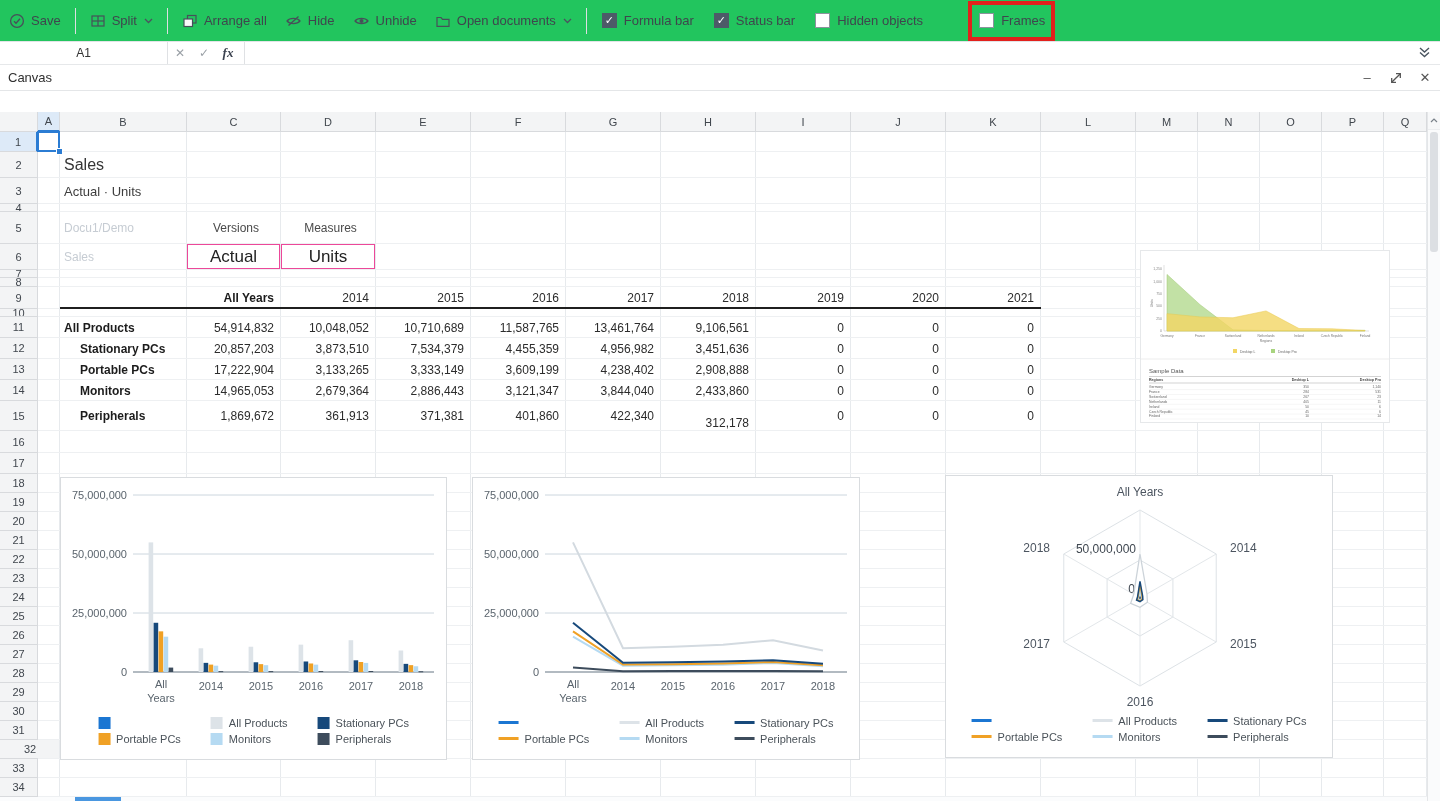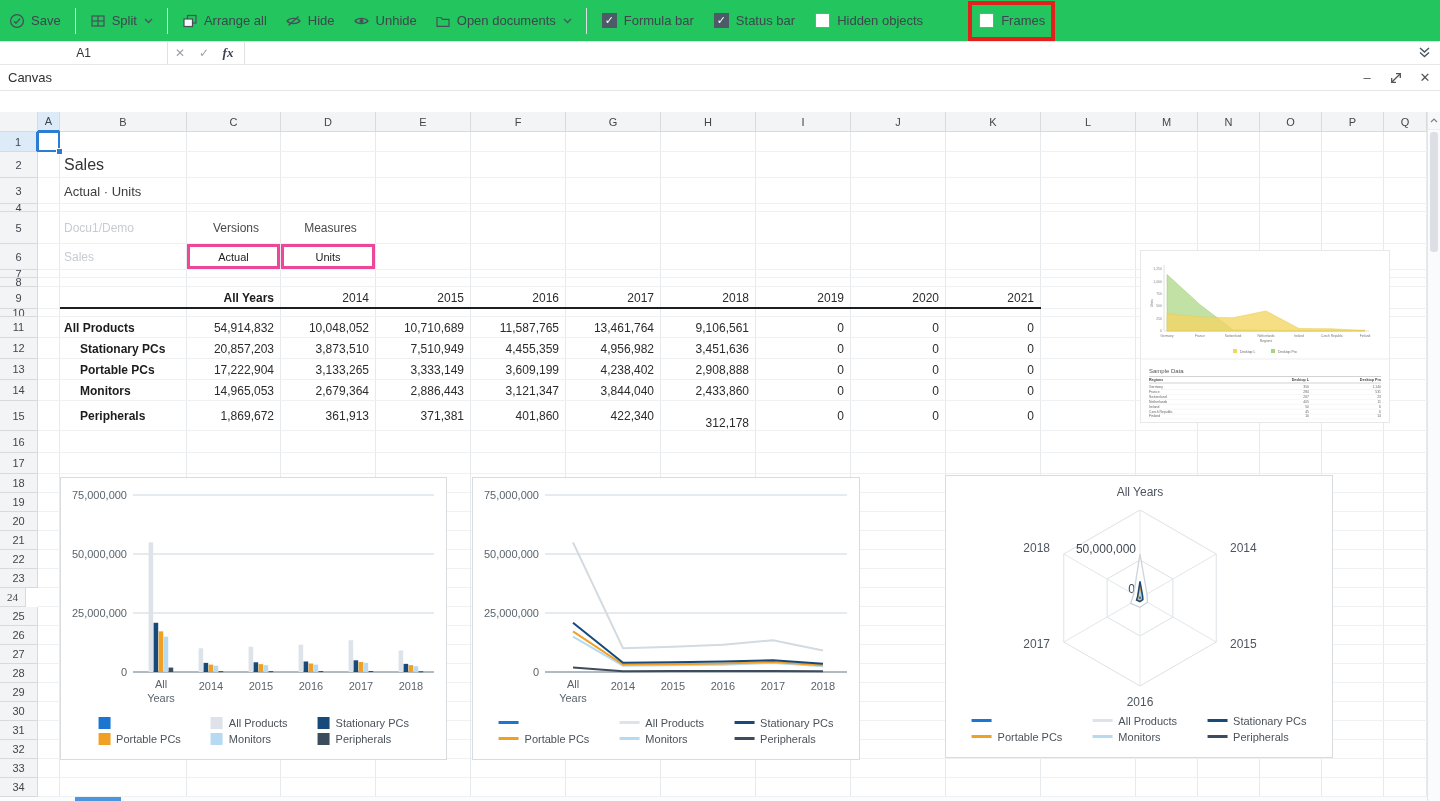--- a/index.html
+++ b/index.html
@@ -41,21 +41,21 @@
   .hcell{position:absolute;box-sizing:border-box;background:#f3f4f5;border-right:1px solid #d8dadd;border-bottom:1px solid #d8dadd;font-size:11px;color:#40464d;display:flex;align-items:center;justify-content:center;overflow:hidden;}
   .hcell.sel{background:#ddeaf8;}
   .corner{position:absolute;left:0;top:0;width:38px;height:20px;background:#f3f4f5;border-right:1px solid #d8dadd;border-bottom:1px solid #d8dadd;box-sizing:border-box;}
   .vline{position:absolute;top:20px;height:665px;width:1px;background:#e7eaed;}
   .hline{position:absolute;left:38px;width:1389px;height:1px;background:#eef0f2;}
   .cellv{position:absolute;font-size:12px;color:#2c2c2c;white-space:nowrap;overflow:hidden;display:flex;align-items:center;}
   .cellv.right{justify-content:flex-end;}
   .cellv.center{justify-content:center;}
   .cellv.dim{color:#c6ccd3;}
   .cellv.boldtxt{font-weight:700;color:#1c1c1c;}
-  .valbox{position:absolute;box-sizing:border-box;border:3px solid #ec4899;background:#fff;display:flex;align-items:center;justify-content:center;font-size:11px;color:#222;}
+  .valbox{position:absolute;box-sizing:border-box;border:1px solid #ec4899;background:#fff;display:flex;align-items:center;justify-content:center;font-size:17px;color:#222;}
   .thickline{position:absolute;height:2px;background:#1f1f1f;}
   .selcell{position:absolute;box-sizing:border-box;border:2px solid #2b7cd3;background:#fff;}
   .selhandle{position:absolute;width:5px;height:5px;background:#2b7cd3;border:1px solid #fff;}
 
   
   .obj{position:absolute;background:#fff;border:1px solid #d9dcdf;box-sizing:border-box;}
   .legend{position:absolute;bottom:13px;left:50%;transform:translateX(-50%);display:grid;grid-template-rows:repeat(2,15px);grid-auto-flow:column;column-gap:30px;row-gap:1px;font-size:11px;color:#4a5259;white-space:nowrap;}
   .lg-item{display:flex;align-items:center;}
   .sw-square{width:12px;height:12px;margin-right:6px;flex:none;}
   .sw-line{width:20px;height:3px;margin-right:6px;flex:none;}
@@ -207,29 +207,29 @@
       <div class="hcell" style="left: 0px; top: 268px; width: 38px; height: 21px;">14</div>
       <div class="hcell" style="left: 0px; top: 289px; width: 38px; height: 30px;">15</div>
       <div class="hcell" style="left: 0px; top: 319px; width: 38px; height: 22px;">16</div>
       <div class="hcell" style="left: 0px; top: 341px; width: 38px; height: 21px;">17</div>
       <div class="hcell" style="left: 0px; top: 362px; width: 38px; height: 19px;">18</div>
       <div class="hcell" style="left: 0px; top: 381px; width: 38px; height: 19px;">19</div>
       <div class="hcell" style="left: 0px; top: 400px; width: 38px; height: 19px;">20</div>
       <div class="hcell" style="left: 0px; top: 419px; width: 38px; height: 19px;">21</div>
       <div class="hcell" style="left: 0px; top: 438px; width: 38px; height: 19px;">22</div>
       <div class="hcell" style="left: 0px; top: 457px; width: 38px; height: 19px;">23</div>
-      <div class="hcell" style="left: 0px; top: 476px; width: 26px; height: 19px; font-family: Liberation Serif, serif;">24</div>
+      <div class="hcell" style="left: 0px; top: 476px; width: 38px; height: 19px;">24</div>
       <div class="hcell" style="left: 0px; top: 495px; width: 38px; height: 19px;">25</div>
       <div class="hcell" style="left: 0px; top: 514px; width: 38px; height: 19px;">26</div>
       <div class="hcell" style="left: 0px; top: 533px; width: 38px; height: 19px;">27</div>
       <div class="hcell" style="left: 0px; top: 552px; width: 38px; height: 19px;">28</div>
       <div class="hcell" style="left: 0px; top: 571px; width: 38px; height: 19px;">29</div>
       <div class="hcell" style="left: 0px; top: 590px; width: 38px; height: 19px;">30</div>
       <div class="hcell" style="left: 0px; top: 609px; width: 38px; height: 19px;">31</div>
-      <div class="hcell" style="left: 0px; top: 628px; width: 38px; height: 19px;">32</div>
+      <div class="hcell" style="left: 0px; top: 628px; width: 61px; height: 19px;">32</div>
       <div class="hcell" style="left: 0px; top: 647px; width: 38px; height: 19px;">33</div>
       <div class="hcell" style="left: 0px; top: 666px; width: 38px; height: 19px;">34</div>
       <div class="vline" style="left: 59px;"></div>
       <div class="vline" style="left: 186px;"></div>
       <div class="vline" style="left: 280px;"></div>
       <div class="vline" style="left: 375px;"></div>
       <div class="vline" style="left: 470px;"></div>
       <div class="vline" style="left: 565px;"></div>
       <div class="vline" style="left: 660px;"></div>
       <div class="vline" style="left: 755px;"></div>
@@ -300,21 +300,21 @@
       <div class="cellv right" style="left: 376px; top: 205px; width: 88px; height: 21px;">10,710,689</div>
       <div class="cellv right" style="left: 471px; top: 205px; width: 88px; height: 21px;">11,587,765</div>
       <div class="cellv right" style="left: 566px; top: 205px; width: 88px; height: 21px;">13,461,764</div>
       <div class="cellv right" style="left: 661px; top: 205px; width: 88px; height: 21px;">9,106,561</div>
       <div class="cellv right" style="left: 756px; top: 205px; width: 88px; height: 21px;">0</div>
       <div class="cellv right" style="left: 851px; top: 205px; width: 88px; height: 21px;">0</div>
       <div class="cellv right" style="left: 946px; top: 205px; width: 88px; height: 21px;">0</div>
       <div class="cellv boldtxt" style="left: 80px; top: 226px; width: 107px; height: 21px;">Stationary PCs</div>
       <div class="cellv right" style="left: 187px; top: 226px; width: 87px; height: 21px;">20,857,203</div>
       <div class="cellv right" style="left: 281px; top: 226px; width: 88px; height: 21px;">3,873,510</div>
-      <div class="cellv right" style="left: 376px; top: 226px; width: 88px; height: 21px;">7,510,949</div>
+      <div class="cellv right" style="left: 376px; top: 226px; width: 88px; height: 21px;">7,534,379</div>
       <div class="cellv right" style="left: 471px; top: 226px; width: 88px; height: 21px;">4,455,359</div>
       <div class="cellv right" style="left: 566px; top: 226px; width: 88px; height: 21px;">4,956,982</div>
       <div class="cellv right" style="left: 661px; top: 226px; width: 88px; height: 21px;">3,451,636</div>
       <div class="cellv right" style="left: 756px; top: 226px; width: 88px; height: 21px;">0</div>
       <div class="cellv right" style="left: 851px; top: 226px; width: 88px; height: 21px;">0</div>
       <div class="cellv right" style="left: 946px; top: 226px; width: 88px; height: 21px;">0</div>
       <div class="cellv boldtxt" style="left: 80px; top: 247px; width: 107px; height: 21px;">Portable PCs</div>
       <div class="cellv right" style="left: 187px; top: 247px; width: 87px; height: 21px;">17,222,904</div>
       <div class="cellv right" style="left: 281px; top: 247px; width: 88px; height: 21px;">3,133,265</div>
       <div class="cellv right" style="left: 376px; top: 247px; width: 88px; height: 21px;">3,333,149</div>

